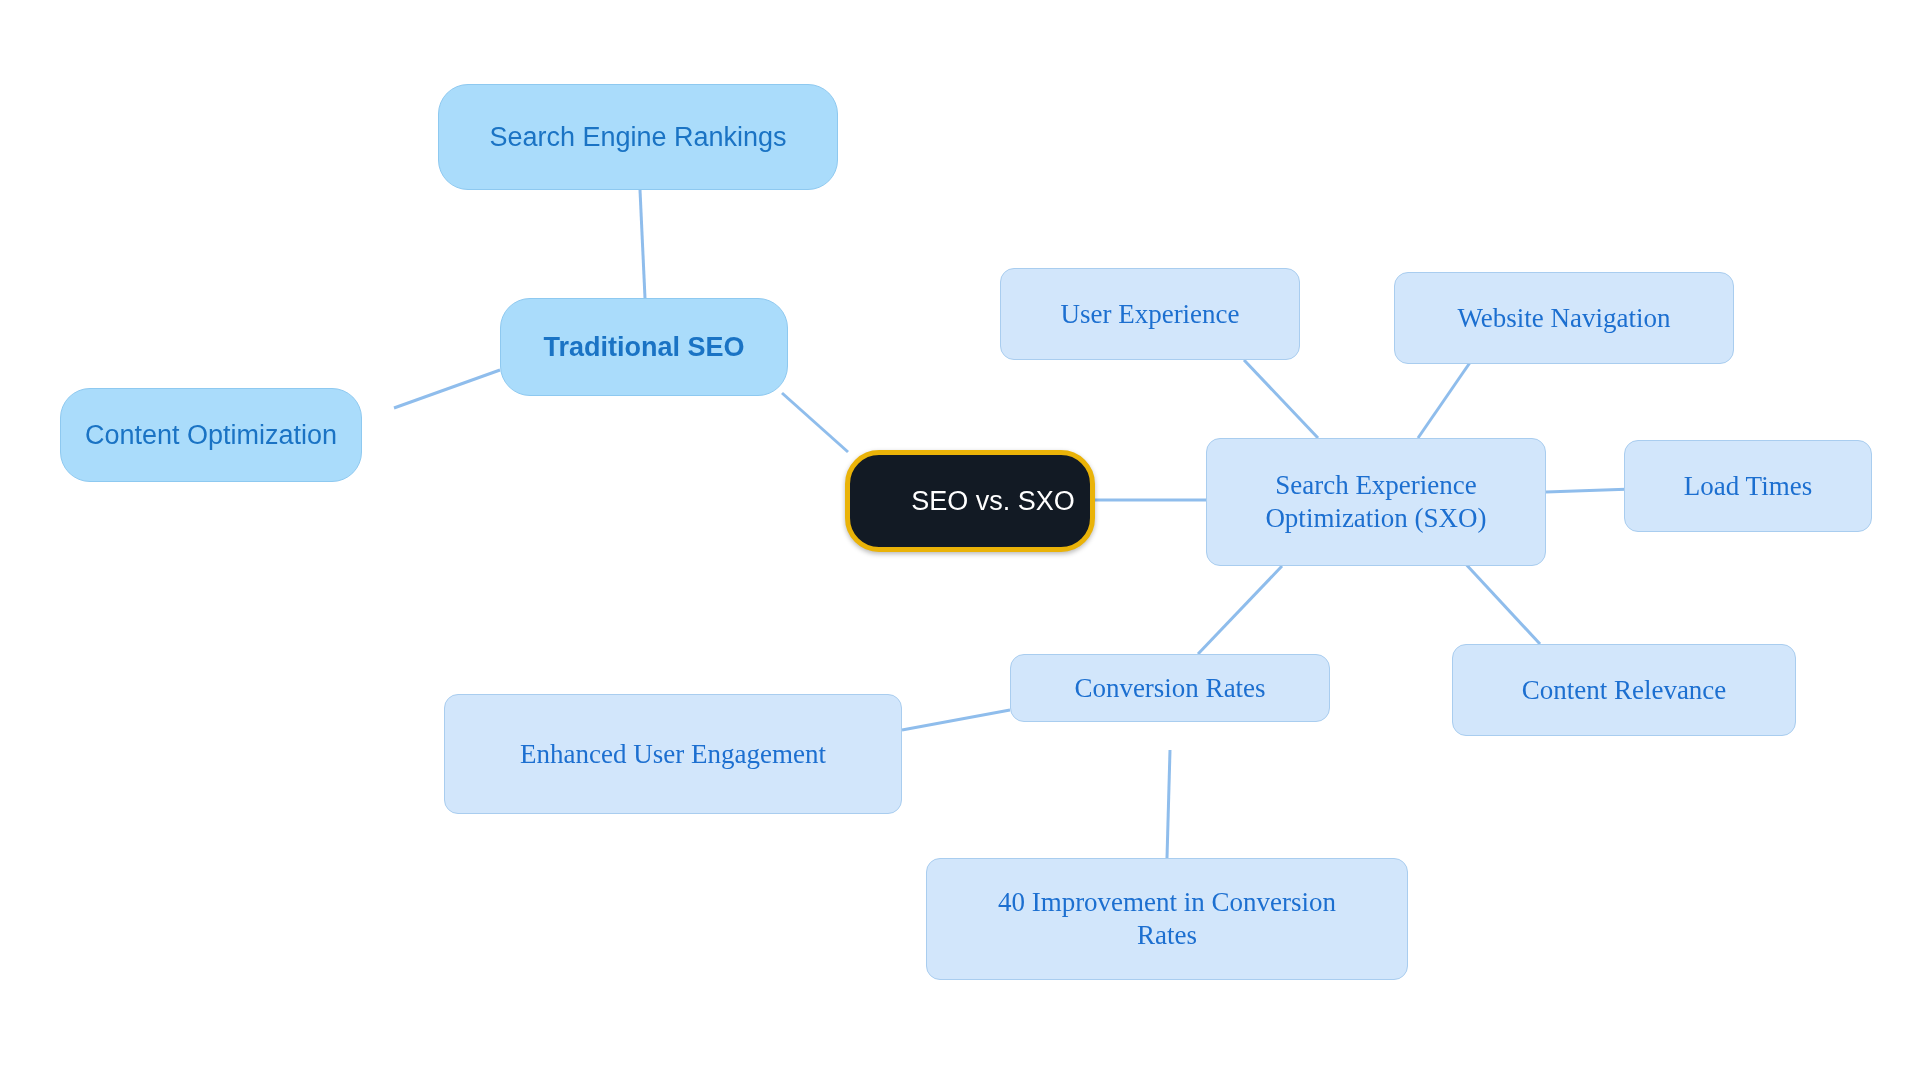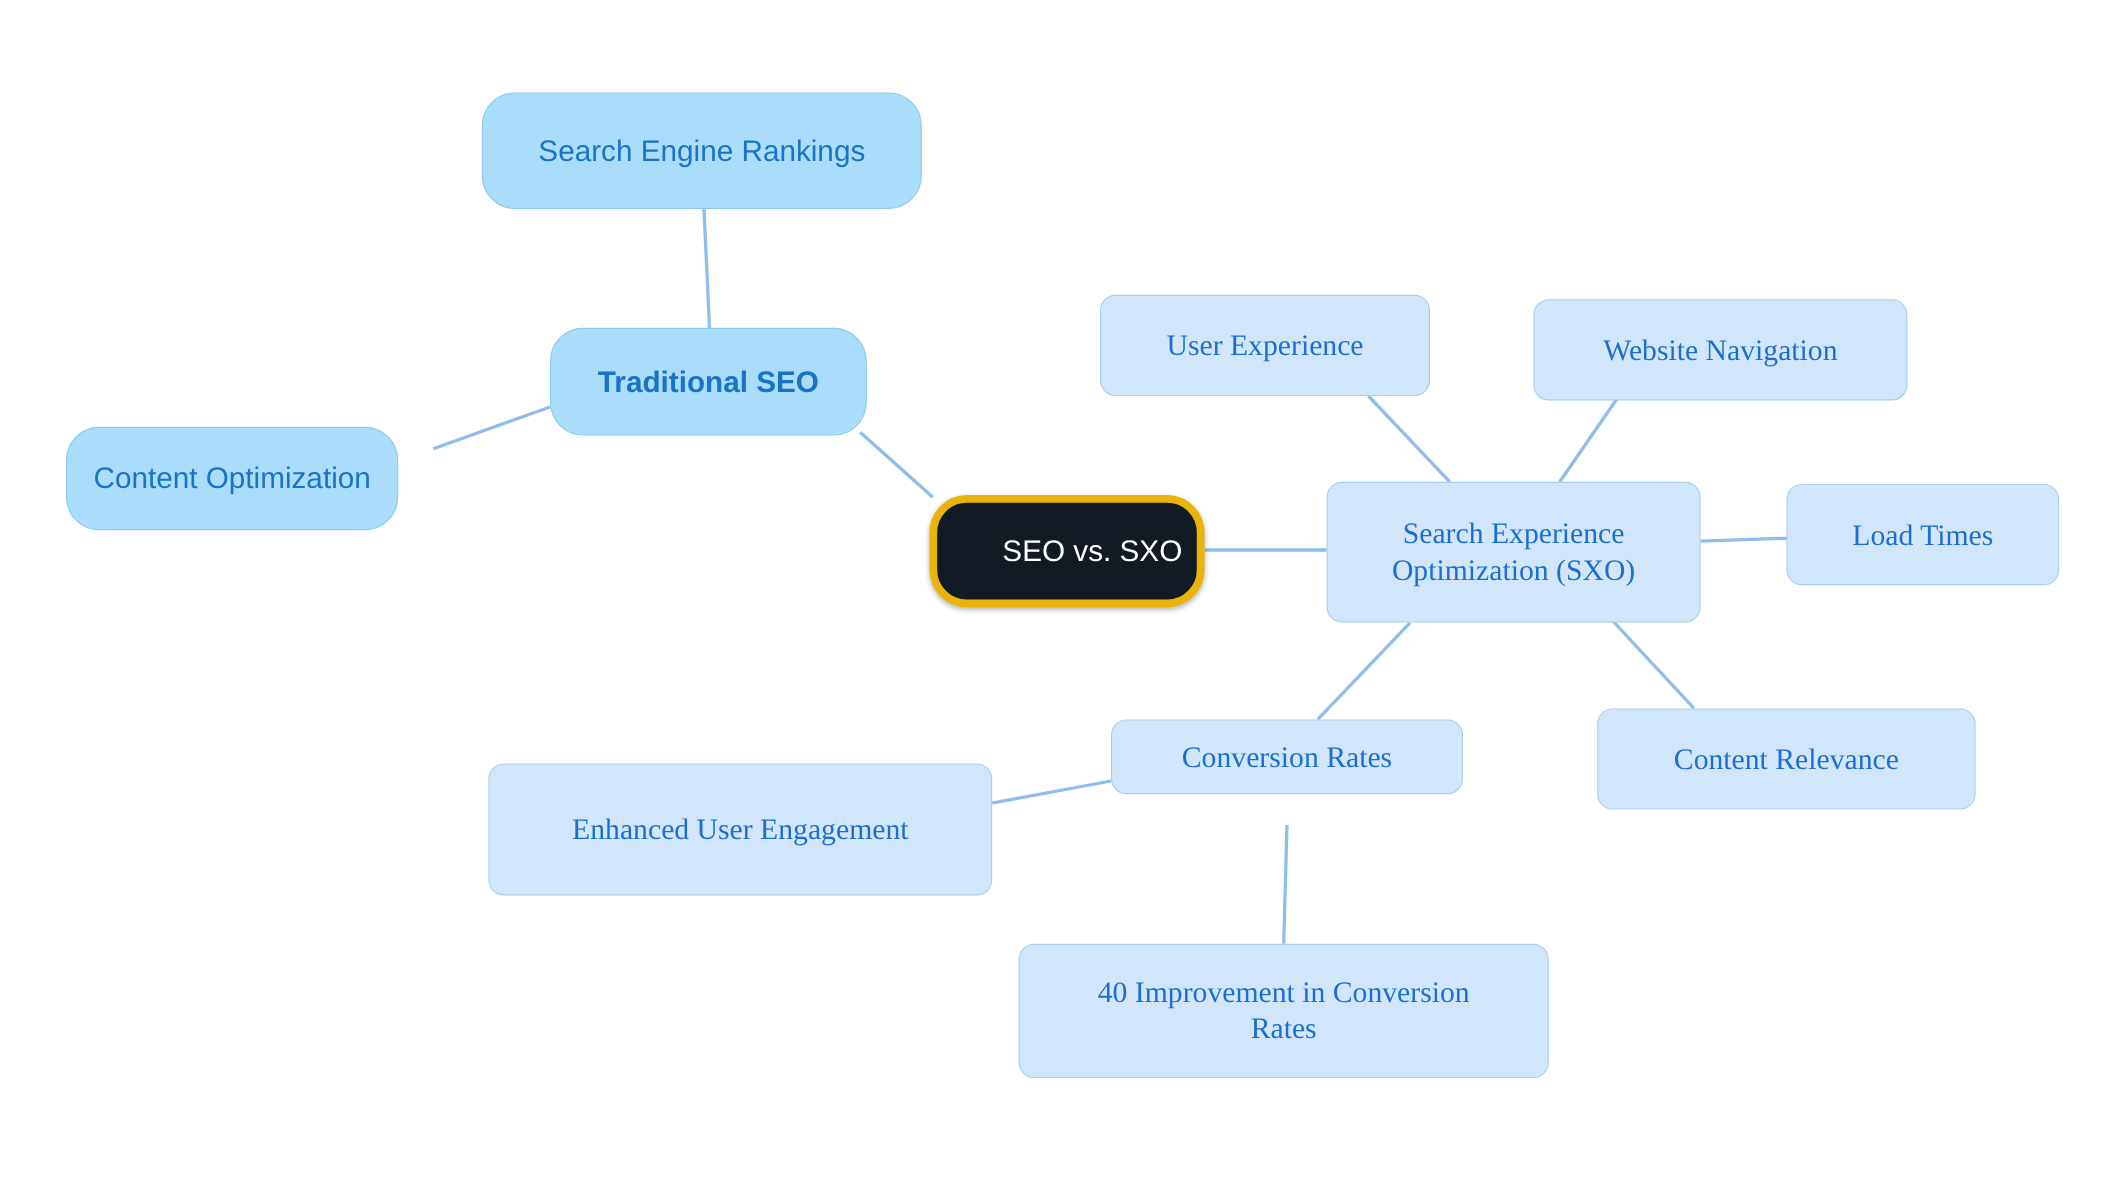--- a/index.html
+++ b/index.html
@@ -39,21 +39,21 @@
     align-items: center;
     justify-content: center;
     text-align: center;
     line-height: 1.22;
     white-space: pre-line;
     user-select: none;
   }
   .node-root {
     background: #121a24;
     color: #ffffff;
-    border: 7px solid #eab308;
+    border: 5px solid #eab308;
     border-radius: 34px;
     font-size: 27px;
     box-shadow: 0 2px 5px rgba(0,0,0,0.28);
     padding-left: 46px;
   }
   .node-branch-left {
     background: #aadcfb;
     color: #1a73c4;
     border: 1.5px solid #8ec9f0;
     border-radius: 30px;

